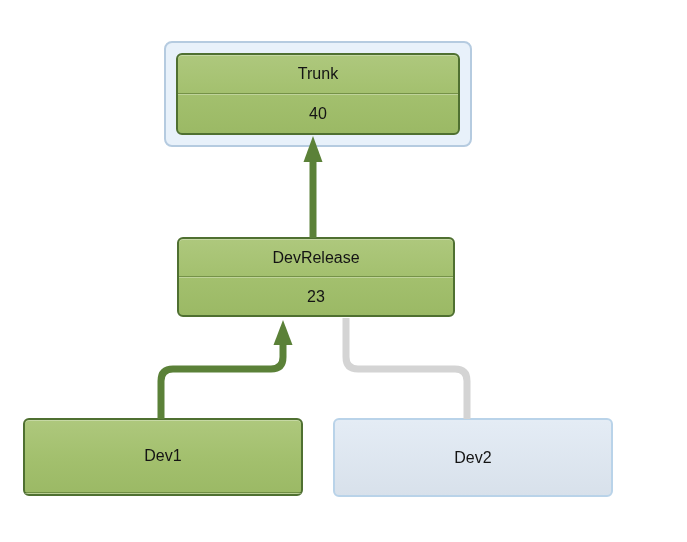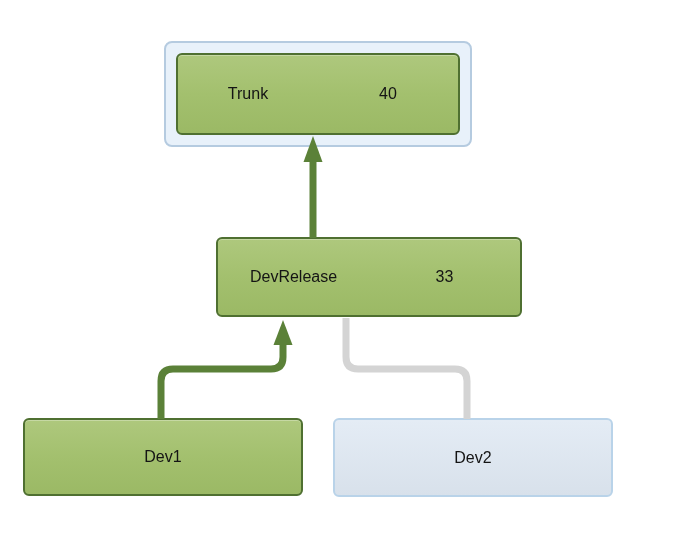--- a/index.html
+++ b/index.html
@@ -24,21 +24,21 @@
     height: 106px;
     background: var(--highlight-fill, #e8f1fa);
     border: 2px solid var(--highlight-border, #b5cbe0);
     border-radius: 8px;
     box-sizing: border-box;
   }
   .node {
     position: absolute;
     box-sizing: border-box;
     display: flex;
-    flex-direction: row;
+    flex-direction: column;
     color: var(--text, #141414);
     font-size: 16px;
     z-index: 2;
   }
   .node.green {
     background: linear-gradient(to bottom,
       var(--branch-fill-top, #aec87d) 0%,
       var(--branch-fill-mid, #a3c06e) 50%,
       var(--branch-fill-bottom, #9bb965) 100%);
     border: 2px solid var(--branch-border, #4f7031);
@@ -62,21 +62,21 @@
   }
   .node-sep {
     height: 0;
     border-top: 1px solid rgba(62, 92, 28, 0.45);
     border-bottom: 1px solid rgba(255, 255, 255, 0.30);
   }
   #node-trunk {
     position: absolute;
     inset: 10px;
   }
-  #node-devrelease { left: 177px; top: 237px; width: 306px; height: 80px; margin-left: 39px; }
+  #node-devrelease { left: 177px; top: 237px; width: 278px; height: 80px; }
   #node-dev1       { left: 23px;  top: 418px; width: 280px; height: 78px; }
   #node-dev2       { left: 333px; top: 418px; width: 280px; height: 79px; }
 
   .edges {
     position: absolute;
     left: 0;
     top: 0;
     width: 687px;
     height: 542px;
     z-index: 5;
@@ -117,21 +117,21 @@
     <div class="node green" id="node-trunk">
       <div class="node-title">Trunk</div>
       <div class="node-sep"></div>
       <div class="node-value">40</div>
     </div>
   </div>
 
   <div class="node green" id="node-devrelease">
     <div class="node-title">DevRelease</div>
     <div class="node-sep"></div>
-    <div class="node-value">33</div>
+    <div class="node-value">23</div>
   </div>
 
   <div class="node green" id="node-dev1">
     <div class="node-title">Dev1</div>
     <div class="node-sep"></div>
   </div>
 
   <div class="node blue" id="node-dev2">
     <div class="node-title">Dev2</div>
   </div>

